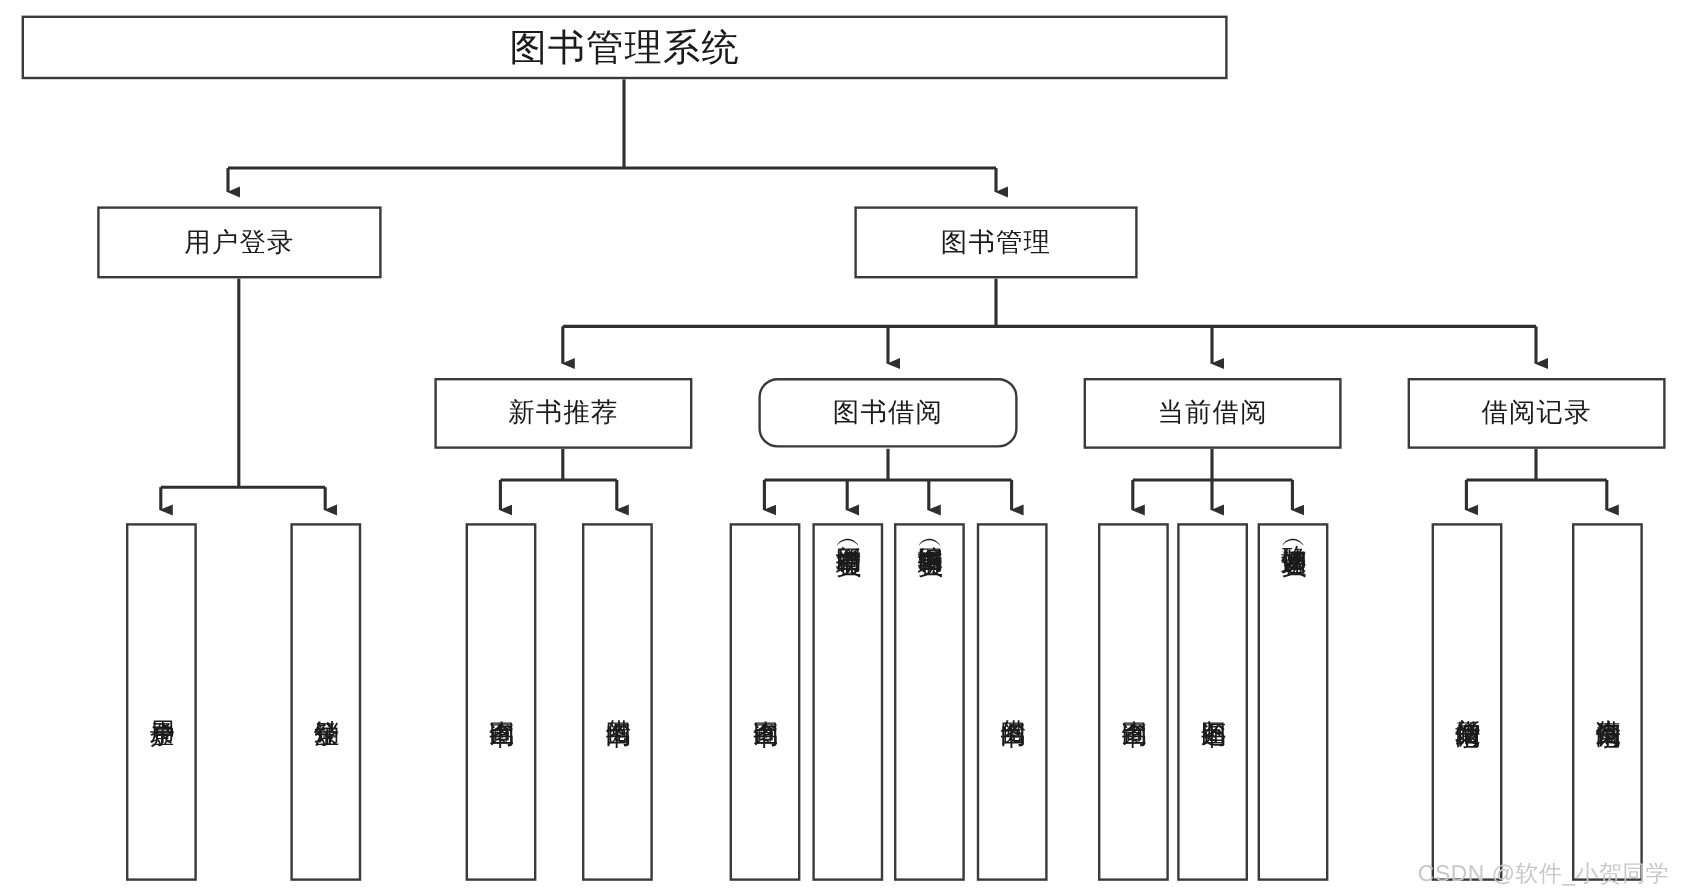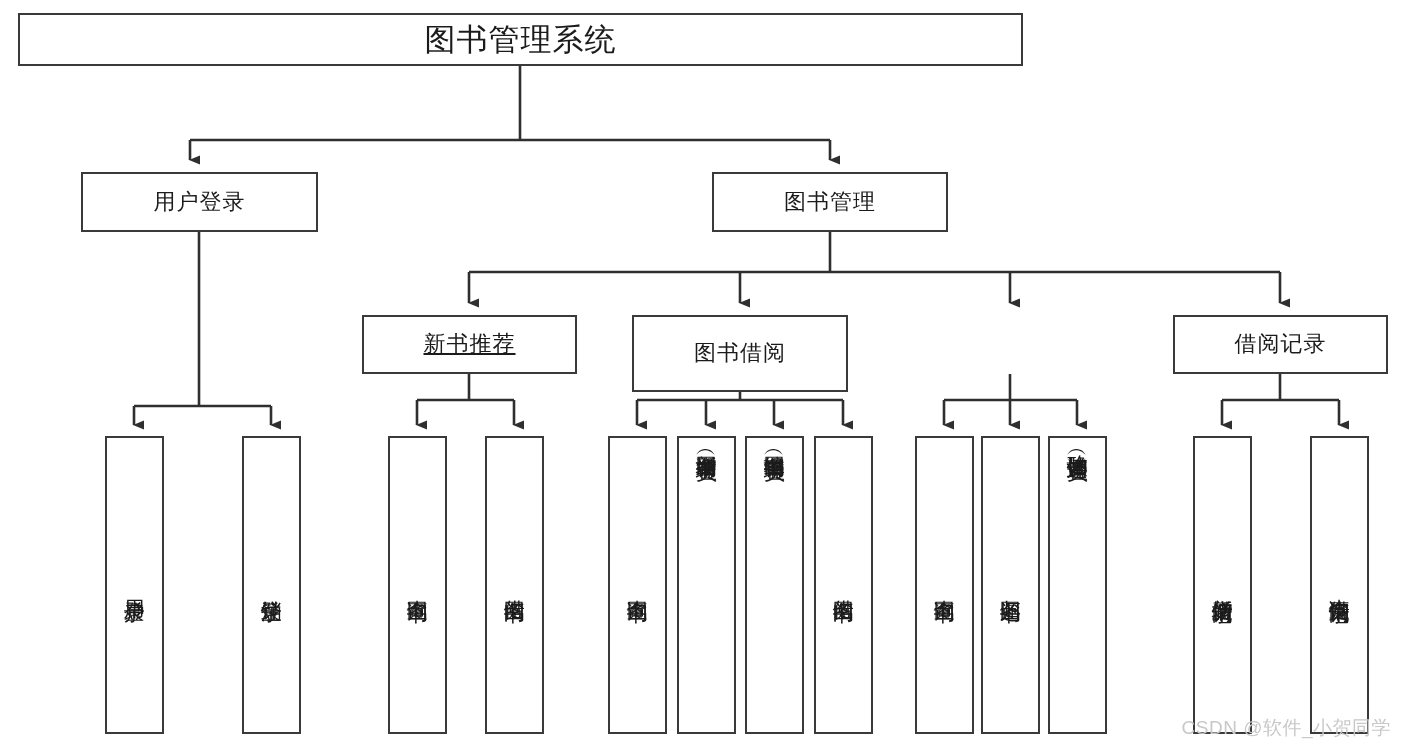--- a/index.html
+++ b/index.html
@@ -131,28 +131,31 @@
   </div>
 
   <div class="node h" style="left:81px; top:172px; width:237px; height:60px;">
     <span>用户登录</span>
   </div>
 
   <div class="node h" style="left:712px; top:172px; width:236px; height:60px;">
     <span>图书管理</span>
   </div>
 
-  <div class="node h" style="left:362px; top:315px; width:215px; height:59px;text-decoration:underline;">
+  <div class="node h" style="left:362px; top:315px; width:215px; height:59px;">
     <span>新书推荐</span>
   </div>
 
-  <div class="node h" style="left:632px; top:315px; width:216px; height:77px;">
+  <div class="node h" style="left:632px; top:315px; width:216px; height:58px;border-radius:16px;">
     <span>图书借阅</span>
   </div>
 
+  <div class="node h" style="left:903px; top:315px; width:215px; height:59px;">
+    <span>当前借阅</span>
+  </div>
 
   <div class="node h" style="left:1173px; top:315px; width:215px; height:59px;">
     <span>借阅记录</span>
   </div>
 
   <div class="node v" style="left:105px; top:436px; width:59px; height:298px;">
     <span class="vtext">用户登录</span>
   </div>
 
   <div class="node v" style="left:242px; top:436px; width:59px; height:298px;">

